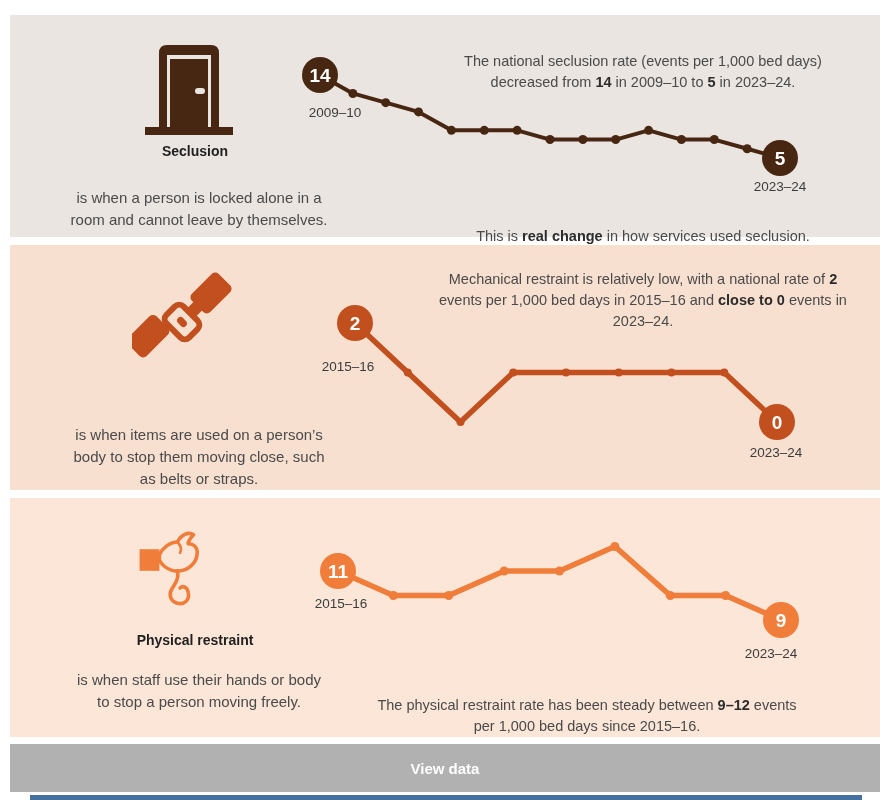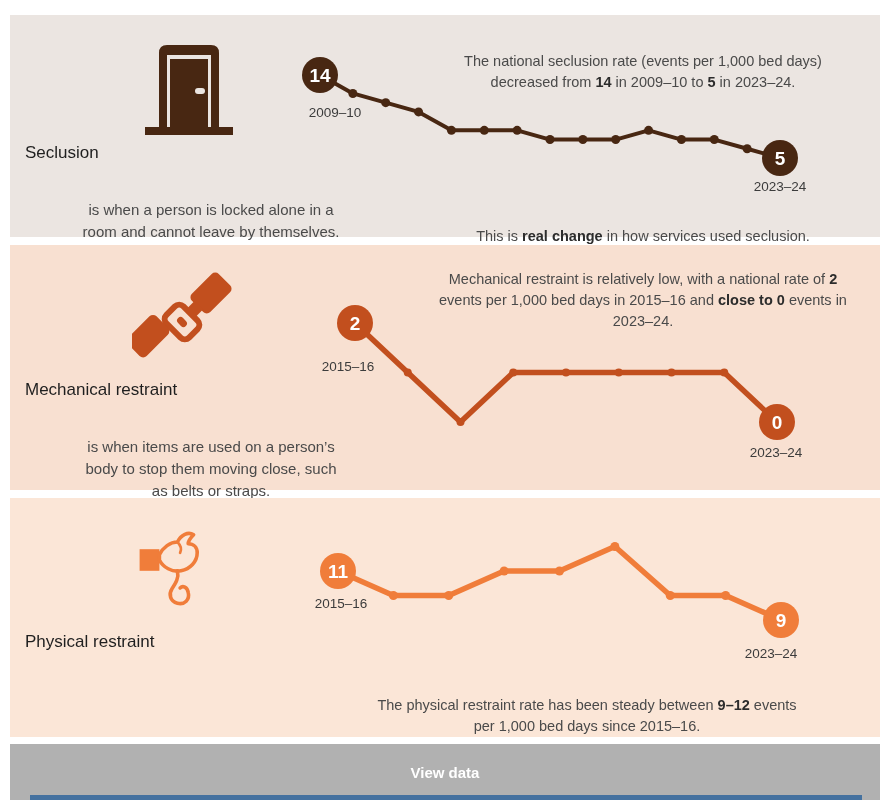--- a/index.html
+++ b/index.html
@@ -6,31 +6,31 @@
   .page{position:relative;width:890px;height:800px;overflow:hidden;background:#fff;
         font-family:"Liberation Sans",sans-serif;}
   .panel{position:absolute;left:10px;width:870px;}
   #p1{top:15px;height:222px;}
   #p2{top:245px;height:245px;}
   #p3{top:498px;height:239px;}
   .chart{position:absolute;left:0;top:0;width:100%;height:100%;display:block;}
   svg text{font-family:"Liberation Sans",sans-serif;}
   .icon{position:absolute;}
   .icon svg{display:block;width:100%;height:100%;}
-  .title{position:absolute;left:15px;width:340px;margin:0;
-         font-size:17px;font-weight:400;color:#1f1f1f;}
-  .desc{position:absolute;left:25px;width:320px;margin:16px;text-align:center;
+  .title{position:absolute;left:15px;width:340px;margin:0;text-align:center;
+         font-size:14px;font-weight:700;color:#1f1f1f;}
+  .desc{position:absolute;left:25px;width:320px;margin:4px;text-align:center;
         font-size:15px;line-height:22px;color:#4a4a4a;}
   .summary{position:absolute;left:380px;width:482px;margin:12px;text-align:center;
            font-size:14.5px;line-height:21px;color:#4a4a4a;}
   .note{position:absolute;left:380px;width:482px;margin:12px;text-align:center;
         font-size:14.5px;line-height:21px;color:#4a4a4a;}
   #p3 .note{left:285px;width:560px;}
   .b{font-weight:700;color:#2c2c2c;}
-  .footer{position:absolute;left:10px;top:744px;width:870px;height:56px;
+  .footer{position:absolute;left:10px;top:744px;width:870px;height:48px;
           display:flex;align-items:center;justify-content:center;
           font-size:15px;font-weight:700;color:#fff;cursor:pointer;}
   .strip{position:absolute;left:30px;top:795px;width:832px;height:5px;}
 </style>
 </head>
 <body>
 
 <div class="page">
 
   <section class="panel" id="p1" style="background: rgb(235, 229, 225);">
@@ -95,21 +95,20 @@
       <svg viewBox="0 0 100 100">
         <g transform="rotate(45 50 50)">
           <rect x="37" y="-10" width="26" height="38" rx="5" fill="currentColor"></rect>
           <rect x="44" y="26" width="12" height="14" fill="currentColor"></rect>
           <rect x="34" y="38" width="32" height="24" rx="6" fill="none" stroke="currentColor" stroke-width="6"></rect>
           <rect x="44.5" y="46.5" width="11" height="7" rx="3.5" fill="currentColor"></rect>
           <rect x="23" y="64" width="26" height="40" rx="5" fill="currentColor"></rect>
         </g>
       </svg>
     </div>
-    <h2 class="title" style="top:135px">Mechanical restraint</h2>
     <p class="desc" style="top:175px"><span>is when items are used on a person’s</span><br><span>body to stop them moving close, such</span><br><span>as belts or straps.</span></p>
     <p class="summary" style="top:12px"><span>Mechanical restraint is relatively low, with a national rate of </span><span class="b">2</span><br><span>events per 1,000 bed days in 2015–16 and </span><span class="b">close to 0</span><span> events in</span><br><span>2023–24.</span></p>
   </section>
 
   <section class="panel" id="p3" style="background: rgb(251, 230, 215);">
     <svg class="chart" viewBox="0 0 870 239">
         <polyline points="328,73 383.375,97.5 438.75,97.5 494.125,73 549.5,73 604.875,48.5 660.25,97.5 715.625,97.5 771,122" fill="none" stroke="#f07d3a" stroke-width="5.5" stroke-linejoin="round" stroke-linecap="round"></polyline>
         <circle cx="328" cy="73" r="4.5" fill="#f07d3a"></circle>
         <circle cx="383.375" cy="97.5" r="4.5" fill="#f07d3a"></circle>
         <circle cx="438.75" cy="97.5" r="4.5" fill="#f07d3a"></circle>
@@ -130,20 +129,21 @@
       <svg viewBox="0 0 100 100">
         <rect x="4" y="28" width="22" height="24" fill="currentColor"></rect>
         <path d="M26,34 C30,26 38,20 46,20 C50,12 58,8 64,12 C60,16 58,20 58,22
                  C64,22 68,26 68,32 C68,42 60,50 50,52 C40,54 30,48 26,40 Z" fill="none" stroke="currentColor" stroke-width="4" stroke-linejoin="round"></path>
         <path d="M46,20 C50,24 51,28 49,32" fill="none" stroke="currentColor" stroke-width="3" stroke-linecap="round"></path>
         <path d="M46,52 C48,60 44,66 40,72 C36,78 38,86 46,88 C54,90 60,84 58,76
                  C57,70 52,68 49,71" fill="none" stroke="currentColor" stroke-width="4" stroke-linecap="round"></path>
       </svg>
     </div>
     <h2 class="title" style="top:134px">Physical restraint</h2>
+    <p class="desc" style="top:167px"><span>is when staff use their hands or body</span><br><span>to stop a person moving freely.</span></p>
     <p class="note" style="top:185px"><span>The physical restraint rate has been steady between </span><span class="b">9–12</span><span> events</span><br><span>per 1,000 bed days since 2015–16.</span></p>
   </section>
 
   <div class="footer" style="background: rgb(177, 177, 177);">
     <span>View data</span>
   </div>
   <div class="strip" style="background: rgb(68, 113, 159);"></div>
 
 </div>
 

